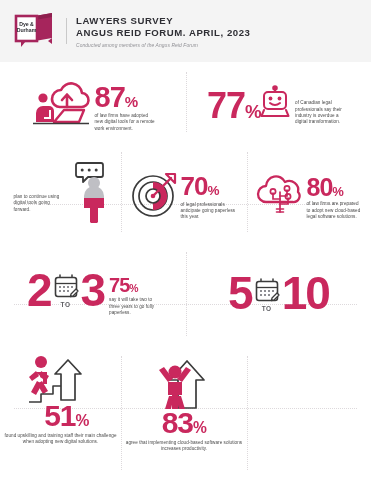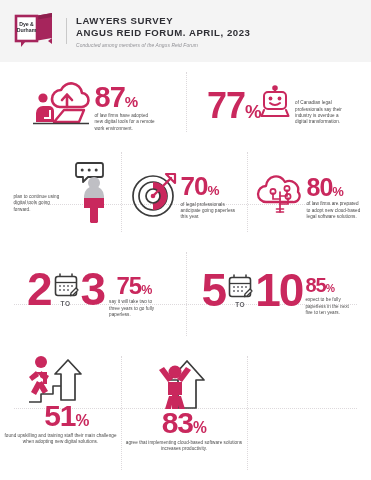--- a/index.html
+++ b/index.html
@@ -80,21 +80,21 @@
 
   .stat-inline { display:flex; align-items:center; }
   .stat-block { display:flex; flex-direction:column; }
 
   
   .pct-87 { font-size:29px; }
   .pct-77 { font-size:36px; }
   .pct-79 { font-size:23px; }
   .pct-70 { font-size:26px; }
   .pct-80 { font-size:25px; }
-  .pct-75 { font-size:24px;text-align:center; }
+  .pct-75 { font-size:20px; }
   .pct-85 { font-size:20px; }
   .pct-51 { font-size:30px; }
   .pct-83 { font-size:30px; }
   .pct-50 { font-size:30px; }
 
   .big-num {
     color:#c9285d; font-weight:bold; font-size:46px;
     line-height:.85; letter-spacing:-2px;
   }
   .to-label {
@@ -327,24 +327,20 @@
                       <rect x="10" y="17" width="2" height="2"></rect>
                     <rect x="14" y="17" width="2" height="2"></rect>
                   </g>
                   <path d="M18 21 L23 16 L25 18 L20 23 L17.5 23.5 Z" fill="#ffffff" stroke="#3b3b3b" stroke-width="1.3" stroke-linejoin="round"></path>
                 </svg>
               </span>
               <div class="to-label">TO</div>
             </div>
             <span class="big-num">10</span>
           </div>
-          <div class="stat-block" style="margin-left:3px; padding-top:5px;">
-            <div class="pct pct-85"><span>85</span><span class="sym">%</span></div>
-            <div class="desc" style="width:50px; margin-top:3px;">expect to be fully paperless in the next five to ten years.</div>
-          </div>
         </div>
       </div>
     </div>
 
     <div class="hsep" style="top:346px;"></div>
 
     <div class="row row-4">
       <div class="vsep" style="left:121px;"></div>
       <div class="vsep" style="left:247px;"></div>
 

